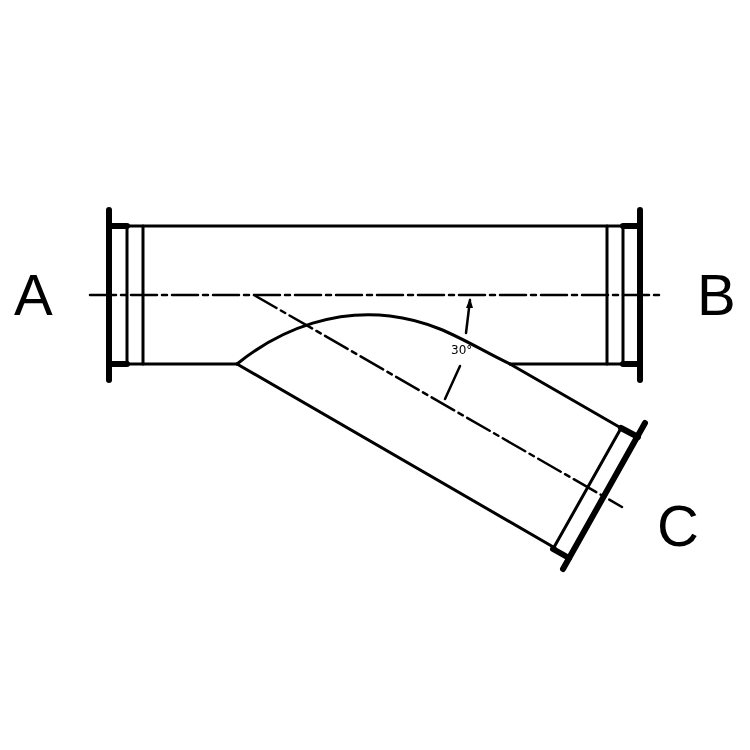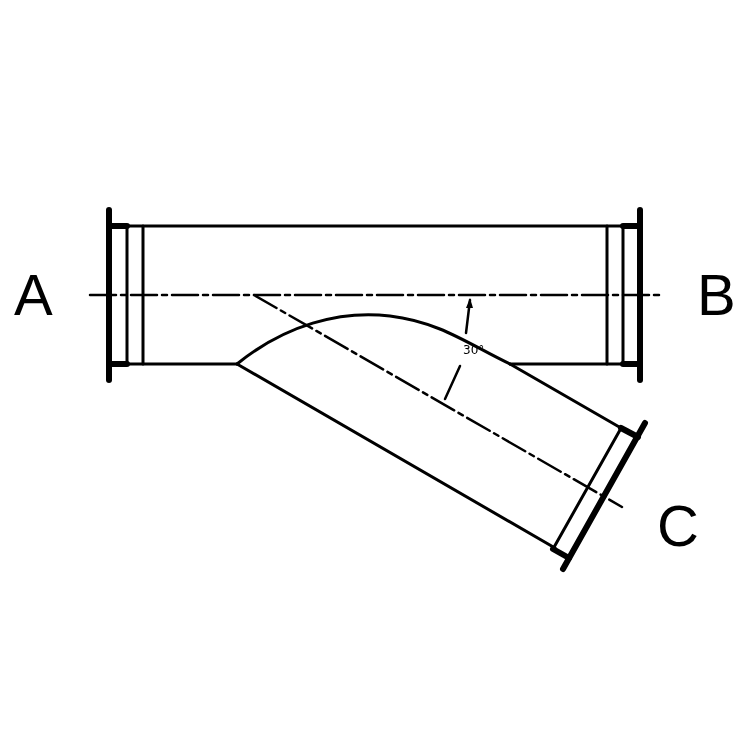--- a/index.html
+++ b/index.html
@@ -10,21 +10,21 @@
       font-family: "Liberation Sans", "DejaVu Sans", sans-serif;
       font-size: 58px;
       color: #000000;
       line-height: 1;
     }
     #label-a { left: 14px; top: 266px; }
     #label-b { left: 697px; top: 266px; }
     #label-c { left: 657px; top: 497px; }
     .angle-label {
       position: absolute;
-      left: 463px; top: 343px;
+      left: 451px; top: 343px;
       font-family: "DejaVu Sans", sans-serif;
       font-size: 12px;
       color: #000000;
     }
   </style>
 </head>
 <body>
 
 <svg class="drawing" viewBox="0 0 750 750" xmlns="http://www.w3.org/2000/svg">
   <g stroke="#000" fill="none" stroke-linecap="round">

